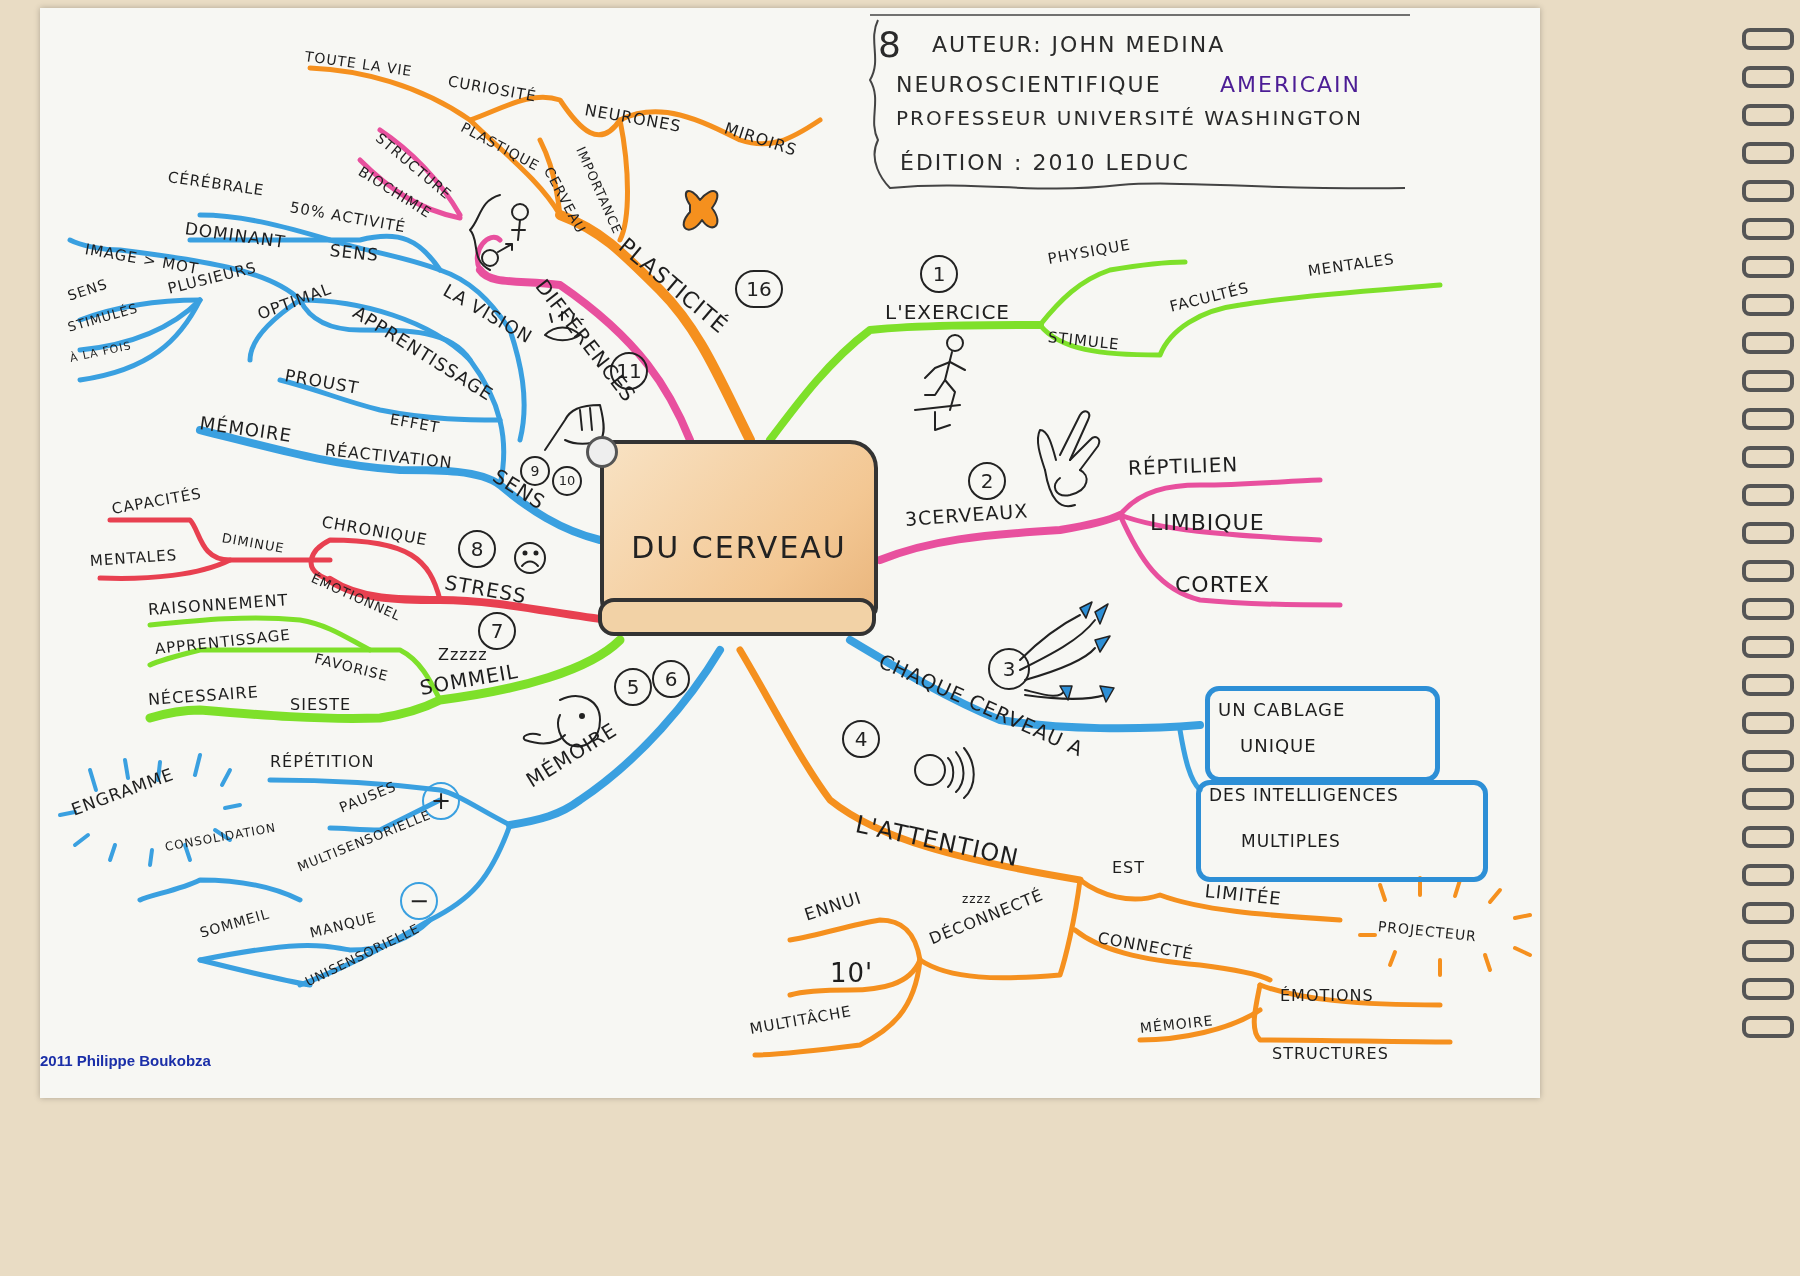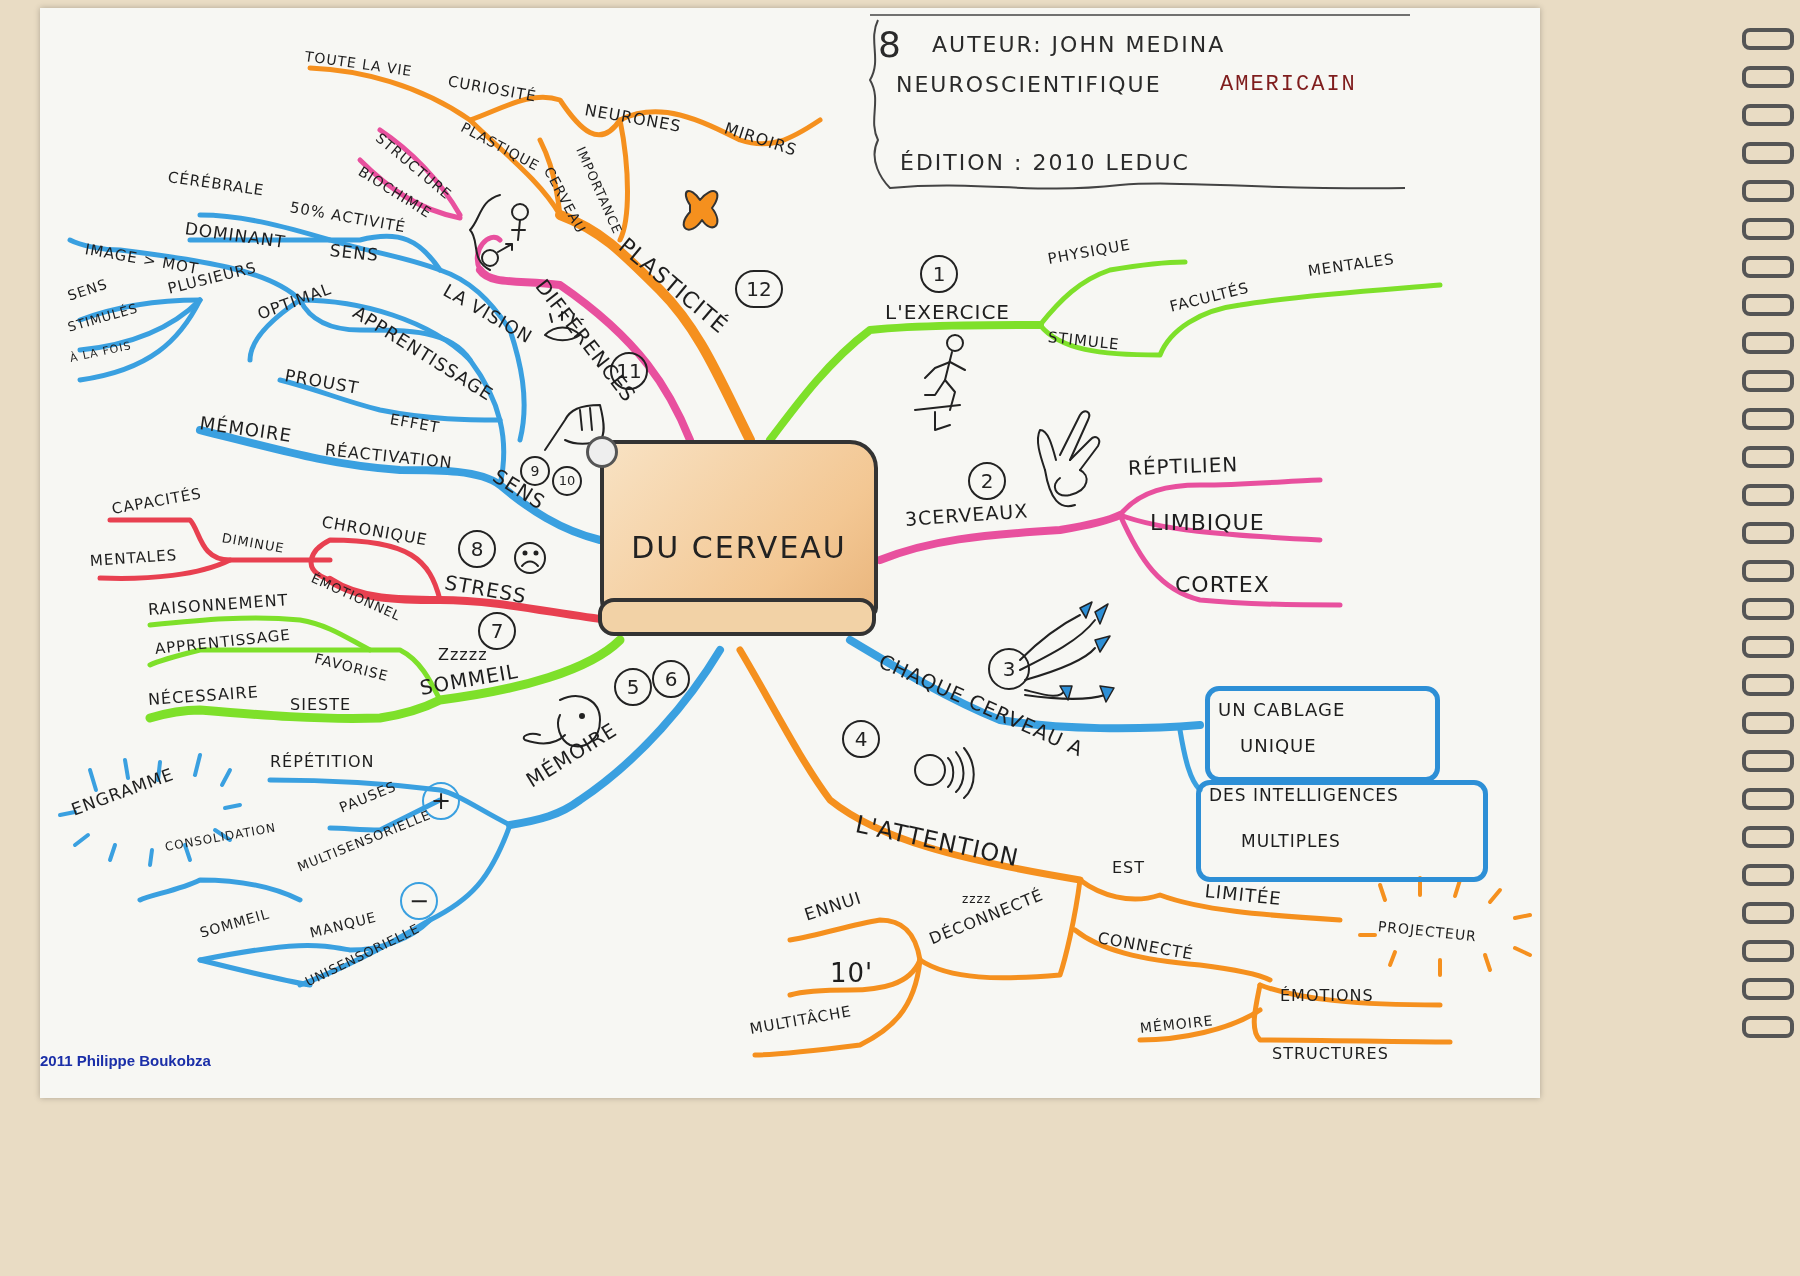--- a/index.html
+++ b/index.html
@@ -46,21 +46,21 @@
     position: absolute; left: 0; width: 100%; text-align: center;
     font-size: 30px; color: #222; letter-spacing: 2px;
   }
   .box {
     position: absolute; border: 5px solid #2d8fd6; border-radius: 14px;
   }
   .info-box {
     position: absolute; left: 860px; top: 10px; width: 555px; height: 180px;
   }
   .info-line { position: absolute; font-size: 22px; color: #2a2a2a; letter-spacing: 2px; white-space: nowrap; }
-  .faint { color: #7f1d1d; font-family: Liberation Mono, monospace; }
+  .faint { color: #4c1d95; }
   .credit {
     position: absolute; left: 40px; top: 1052px; font-family: "Liberation Sans", sans-serif;
     font-size: 15px; color: #1b2fa8; font-weight: bold;
   }
 </style>
 </head>
 <body>
 
 <div class="page"></div>
 
@@ -296,35 +296,36 @@
 
 <div class="info-box">
   <svg width="555" height="180" style="position:absolute;left:0;top:0">
     <path d="M10 5 L 550 5" stroke="#444" stroke-width="1.5" fill="none" stroke-dasharray="0"></path>
     <path d="M18 10 C 8 30, 22 50, 10 70 C 22 90, 8 110, 18 130 C 8 150, 22 170, 30 178 C 120 170, 170 185, 260 175 C 320 170, 400 180, 545 178" stroke="#444" stroke-width="2" fill="none"></path>
   </svg>
   <div class="info-line" style="left:18px;top:14px;font-size:36px">8</div>
   <div class="info-line" style="left:72px;top:22px">AUTEUR: JOHN MEDINA</div>
   <div class="info-line" style="left:36px;top:62px">NEUROSCIENTIFIQUE</div>
   <div class="info-line faint" style="left:360px;top:62px">AMERICAIN</div>
+  <div class="info-line" style="left:36px;top:96px;font-size:20px">PROFESSEUR UNIVERSITÉ WASHINGTON</div>
   <div class="info-line" style="left:40px;top:140px">ÉDITION : 2010 LEDUC</div>
 </div>
 
 <div class="circle-num" style="left:920px;top:255px">1</div>
 <div class="circle-num" style="left:968px;top:462px">2</div>
 <div class="circle-num" style="left:988px;top:648px;width:38px;height:38px;line-height:38px">3</div>
 <div class="circle-num" style="left:842px;top:720px">4</div>
 <div class="circle-num" style="left:614px;top:668px">5</div>
 <div class="circle-num" style="left:652px;top:660px">6</div>
 <div class="circle-num" style="left:478px;top:612px">7</div>
 <div class="circle-num" style="left:458px;top:530px">8</div>
 <div class="circle-num" style="left:520px;top:456px;width:26px;height:26px;line-height:26px;font-size:14px">9</div>
 <div class="circle-num" style="left:552px;top:466px;width:26px;height:26px;line-height:26px;font-size:13px">10</div>
 <div class="circle-num" style="left:610px;top:352px">11</div>
-<div class="circle-num" style="left:735px;top:270px;width:44px;height:34px;border-radius:22px">12</div>
+<div class="circle-num" style="left:735px;top:270px;width:44px;height:34px;border-radius:22px">16</div>
 
 <div class="t" style="left:305px;top:48px;font-size:14px;transform:rotate(8deg)">TOUTE LA VIE</div>
 <div class="t" style="left:448px;top:72px;font-size:15px;transform:rotate(10deg)">CURIOSITÉ</div>
 <div class="t" style="left:585px;top:100px;font-size:16px;transform:rotate(10deg)">NEURONES</div>
 <div class="t" style="left:725px;top:118px;font-size:16px;transform:rotate(18deg)">MIROIRS</div>
 <div class="t" style="left:462px;top:118px;font-size:14px;transform:rotate(28deg)">PLASTIQUE</div>
 <div class="t" style="left:548px;top:160px;font-size:14px;transform:rotate(62deg)">CERVEAU</div>
 <div class="t" style="left:580px;top:140px;font-size:13px;transform:rotate(66deg)">IMPORTANCE</div>
 <div class="t" style="left:622px;top:230px;font-size:22px;transform:rotate(40deg)">PLASTICITÉ</div>
 

